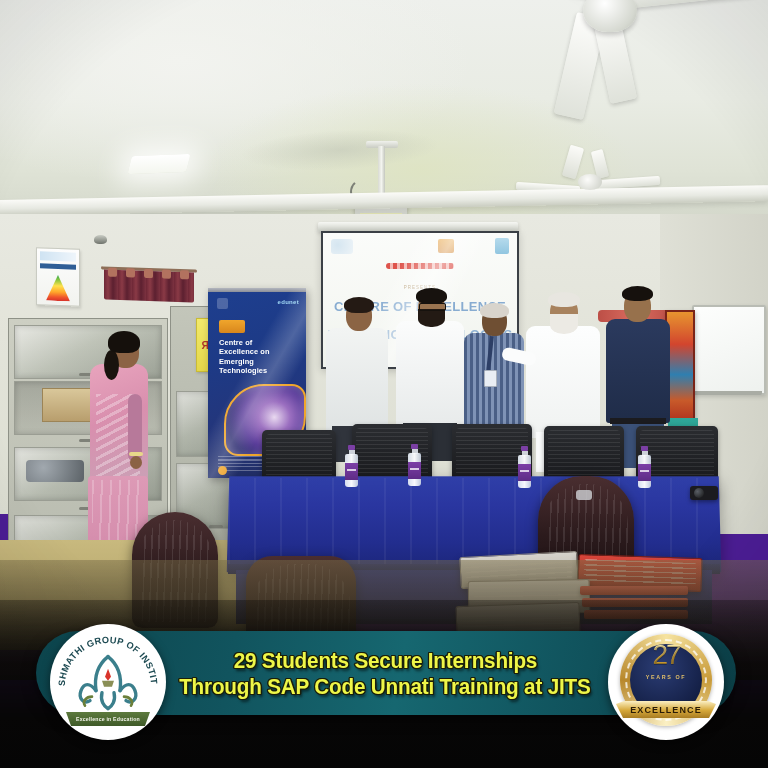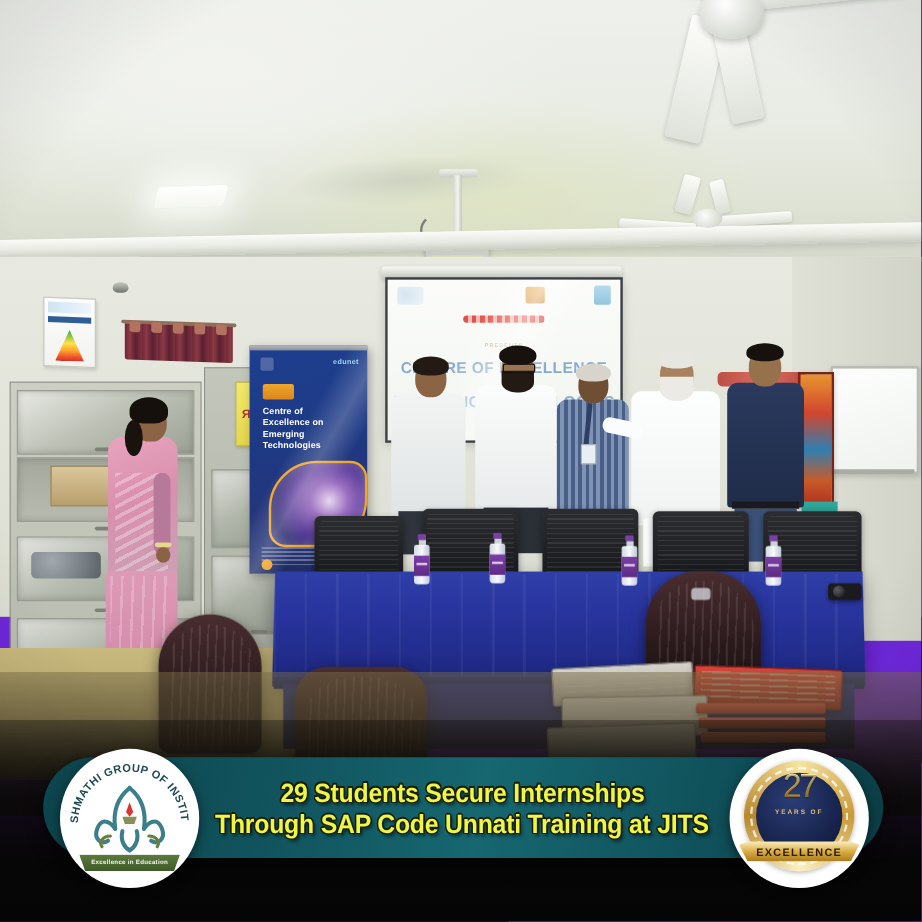--- a/index.html
+++ b/index.html
@@ -5,21 +5,21 @@
 <style>
   html,body{margin:0;padding:0;background:#000;}
   body{
     font-family:"Liberation Sans", sans-serif;
     -webkit-font-smoothing:antialiased;
   }
   #stage{
     position:relative;
     width:768px;height:768px;
     overflow:hidden;
-    background:#6d28d9;
+    background:#4c1d95;
   }
 
   
   .photo{position:absolute;left:0;top:0;width:768px;height:768px;overflow:hidden;}
 
   
   .ceiling{
     position:absolute;left:0;top:0;width:768px;height:218px;
     background:
       radial-gradient(ellipse 300px 120px at 420px 170px, rgba(222,228,190,0.75), rgba(0,0,0,0) 72%),

